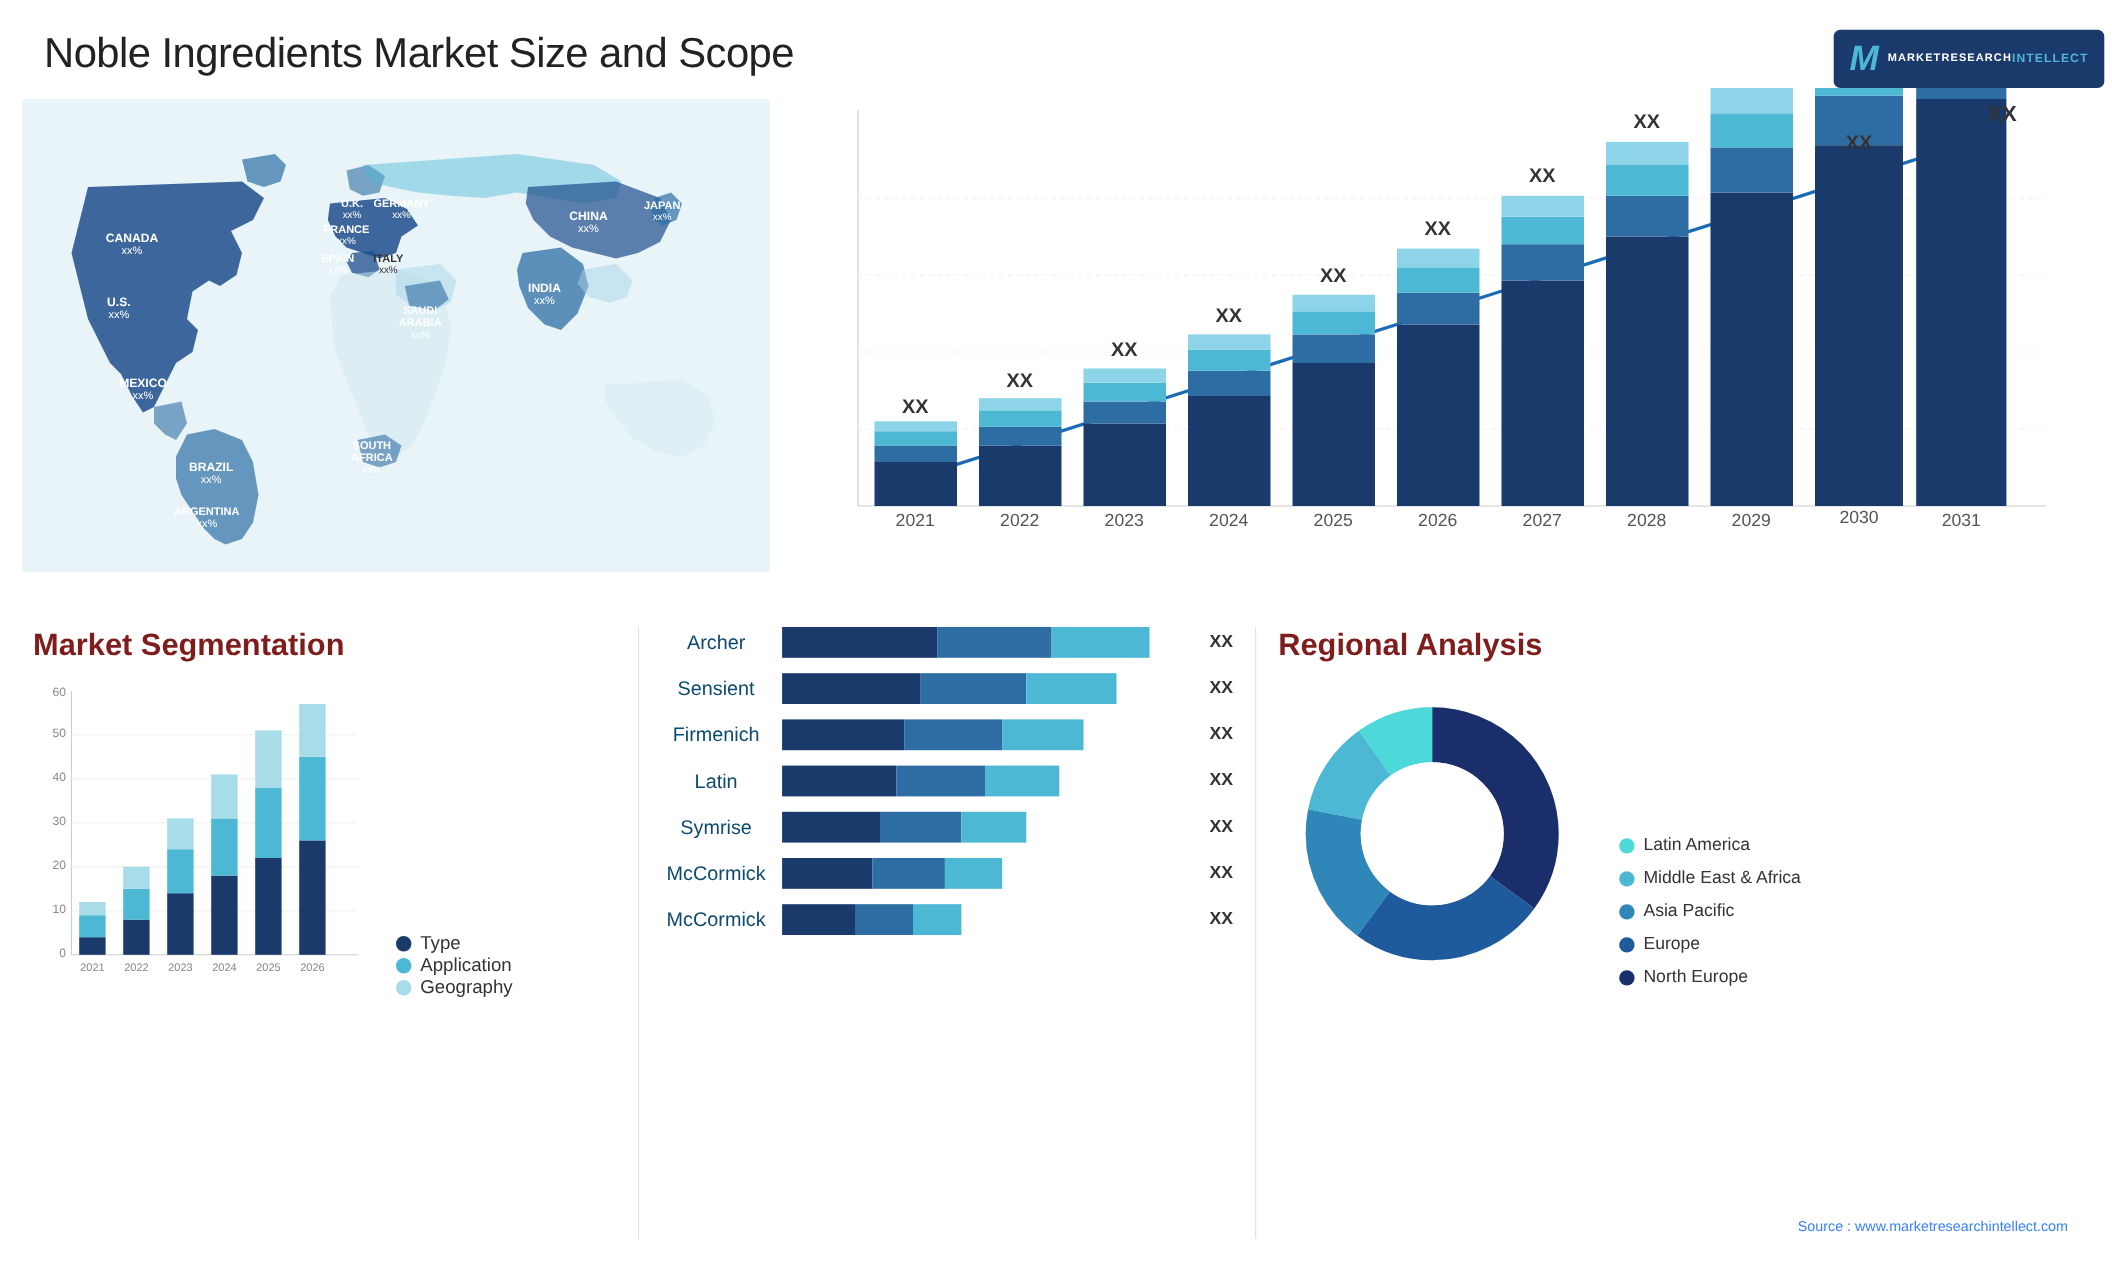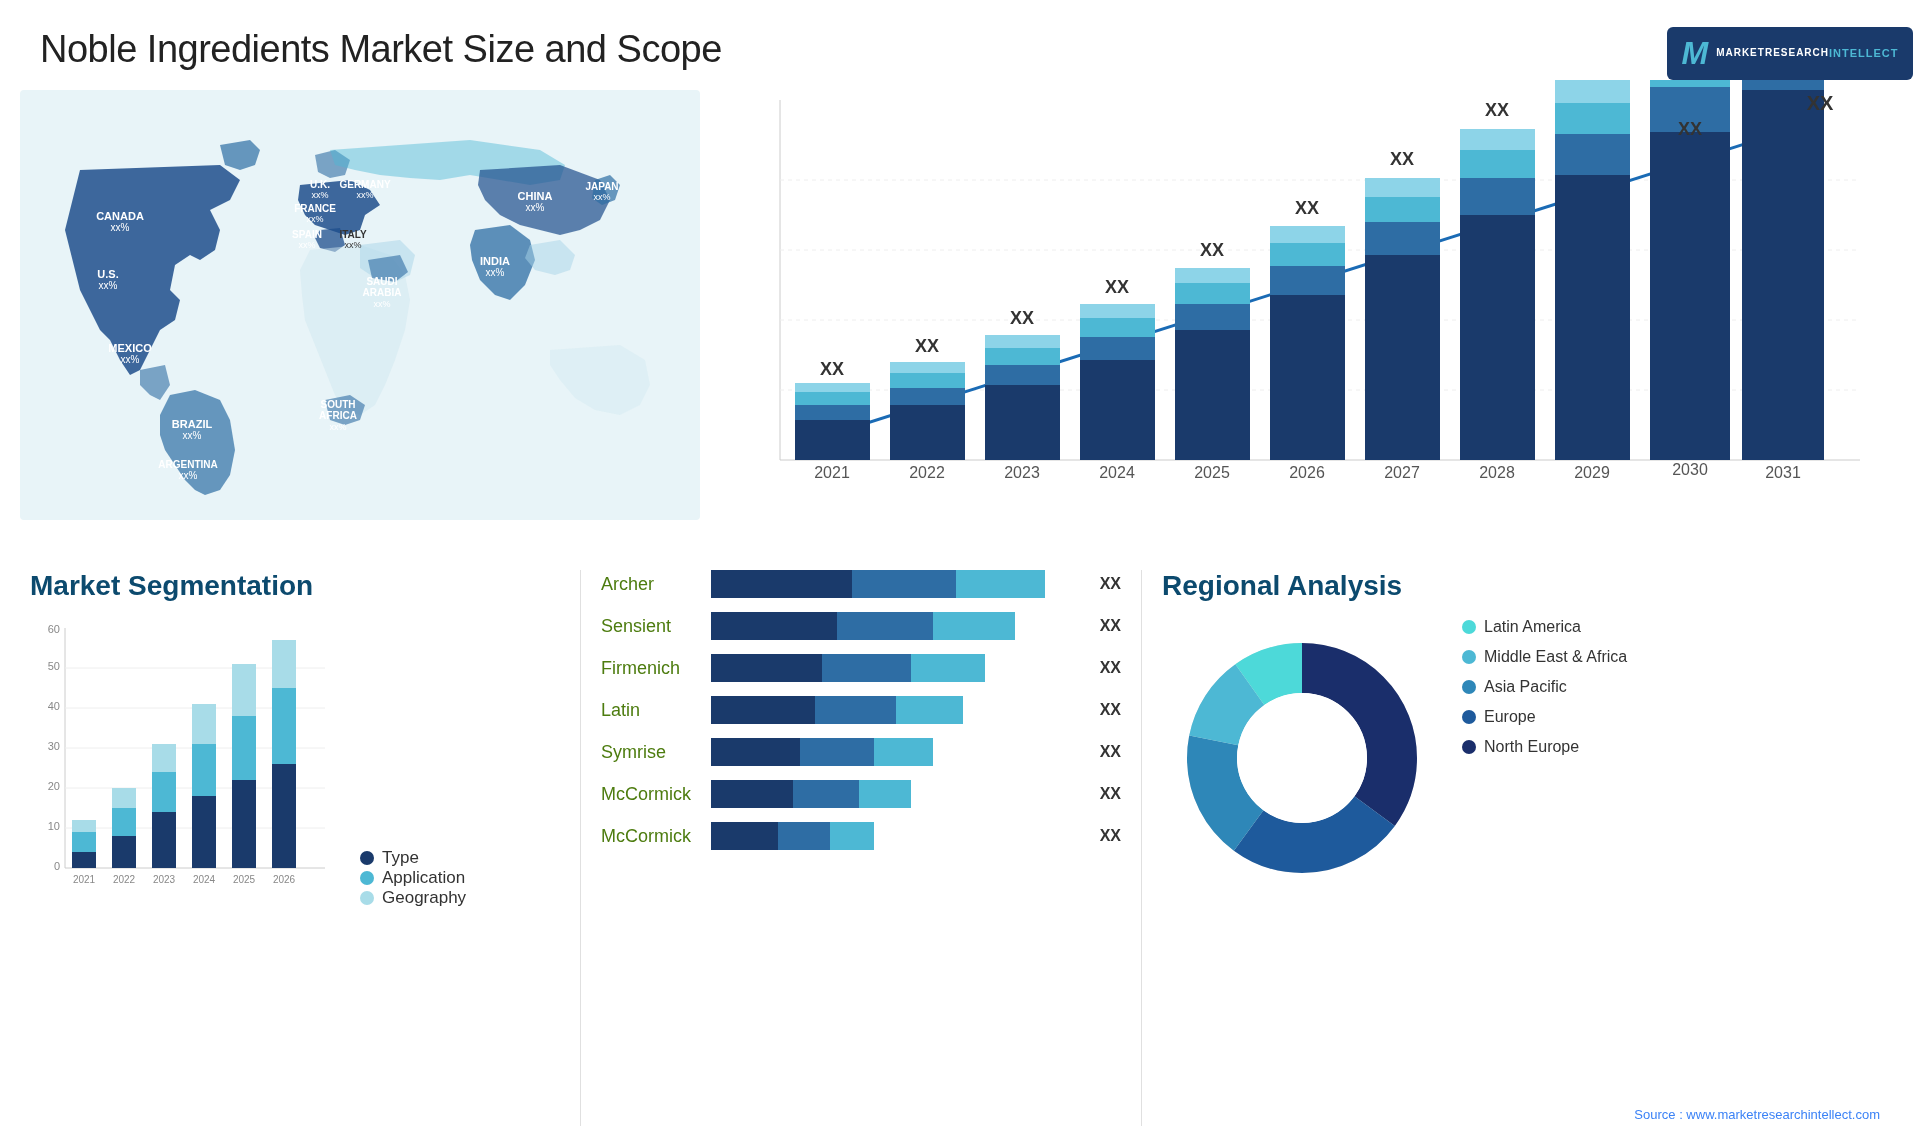--- a/index.html
+++ b/index.html
@@ -93,21 +93,21 @@
     }
 
     
     .segmentation-section {
       width: 580px;
       padding: 20px 30px;
     }
     .section-title {
       font-size: 28px;
       font-weight: 700;
-      color: #0c4a6e;
+      color: #7f1d1d;
       margin-bottom: 16px;
     }
 
     
     .players-section {
       width: 560px;
       padding: 20px 20px;
     }
 
     
@@ -126,22 +126,22 @@
     
     .player-row {
       display: flex;
       align-items: center;
       margin-bottom: 14px;
       gap: 10px;
     }
     .player-name {
       width: 100px;
       font-size: 18px;
-      color: #4d7c0f;
-      text-align: left;
+      color: #0c4a6e;
+      text-align: center;
       flex-shrink: 0;
     }
     .player-bar-container {
       flex: 1;
       height: 28px;
       position: relative;
       display: flex;
     }
     .player-bar-seg1 {
       background: #1a3a6b;
@@ -200,22 +200,22 @@
     .regional-dot {
       width: 14px;
       height: 14px;
       border-radius: 50%;
       flex-shrink: 0;
     }
 
     
     .donut-area {
       display: flex;
-      align-items: flex-start;
-      gap: 20px;
+      align-items: flex-end;
+      gap: 30px;
       margin-top: 10px;
     }
 
     
     .source-text {
       position: absolute;
       bottom: 24px;
       right: 40px;
       font-size: 13px;
       color: #3b82f6;

